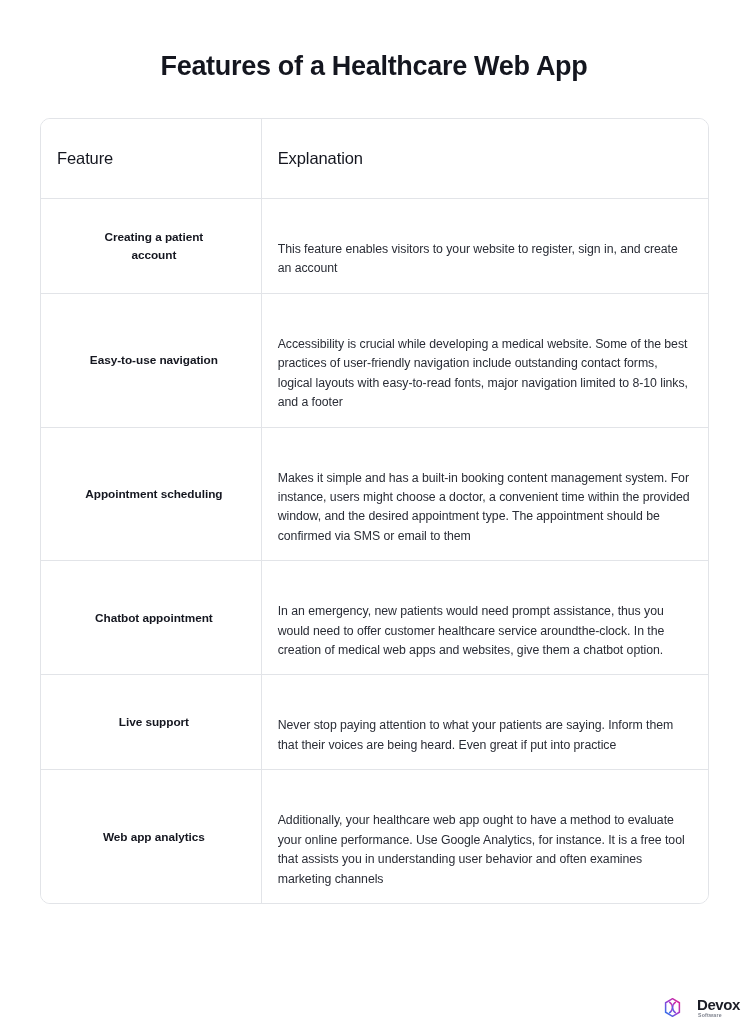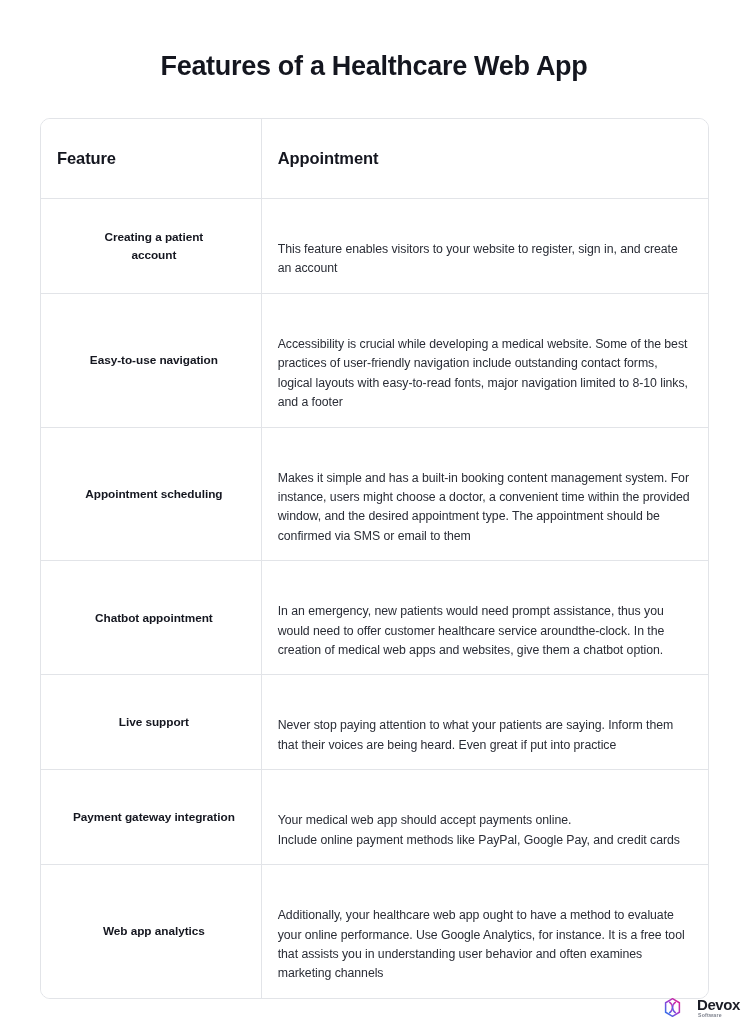--- a/index.html
+++ b/index.html
@@ -54,21 +54,21 @@
 
   table.features th,
   table.features td {
     vertical-align: middle;
     text-align: left;
     background: #ffffff;
   }
 
   table.features th {
     font-size: 16.5px;
-    font-weight: bold;
+    font-weight: normal;
     color: #14161f;
     padding: 30px 16px 30px 16px;
     letter-spacing: -0.1px;
   }
 
   table.features thead th {
     border-bottom: 1px solid #e2e4e8;
     height: 77px;
   }
 
@@ -155,21 +155,21 @@
 
 <div class="page">
 
   <h1 class="page-title">Features of a Healthcare Web App</h1>
 
   <div class="table-wrap">
     <table class="features">
       <thead>
         <tr>
           <th class="col-feature">Feature</th>
-          <th class="col-explanation">Appointment</th>
+          <th class="col-explanation">Explanation</th>
         </tr>
       </thead>
       <tbody>
         <tr>
           <td class="col-feature">
               <div class="feature-text">Creating a patient
 account</div>
             </td>
           <td class="col-explanation">
               <div class="explanation-text">This feature enables visitors to your website to register, sign in,  and create an account</div>
@@ -198,29 +198,20 @@
           <td class="col-explanation">
               <div class="explanation-text">In an emergency, new patients would need prompt assistance, thus you would need to offer customer healthcare service aroundthe-clock. In the creation of medical web apps and websites, give  them a chatbot option.</div>
             </td>
         </tr>
         <tr>
           <td class="col-feature">
               <div class="feature-text">Live support</div>
             </td>
           <td class="col-explanation">
               <div class="explanation-text">Never stop paying attention to what your patients are saying. Inform them that their voices are being heard. Even great if put  into practice</div>
-            </td>
-        </tr>
-        <tr>
-          <td class="col-feature">
-              <div class="feature-text">Payment gateway integration</div>
-            </td>
-          <td class="col-explanation">
-              <div class="explanation-text">Your medical web app should accept payments online.
-Include online payment methods like PayPal, Google Pay, and credit cards</div>
             </td>
         </tr>
         <tr>
           <td class="col-feature">
               <div class="feature-text">Web app analytics</div>
             </td>
           <td class="col-explanation">
               <div class="explanation-text">Additionally, your healthcare web app ought to have a method to evaluate your online performance. Use Google Analytics, for instance. It is a free tool that assists you in understanding user behavior and often examines marketing channels</div>
             </td>
         </tr>

